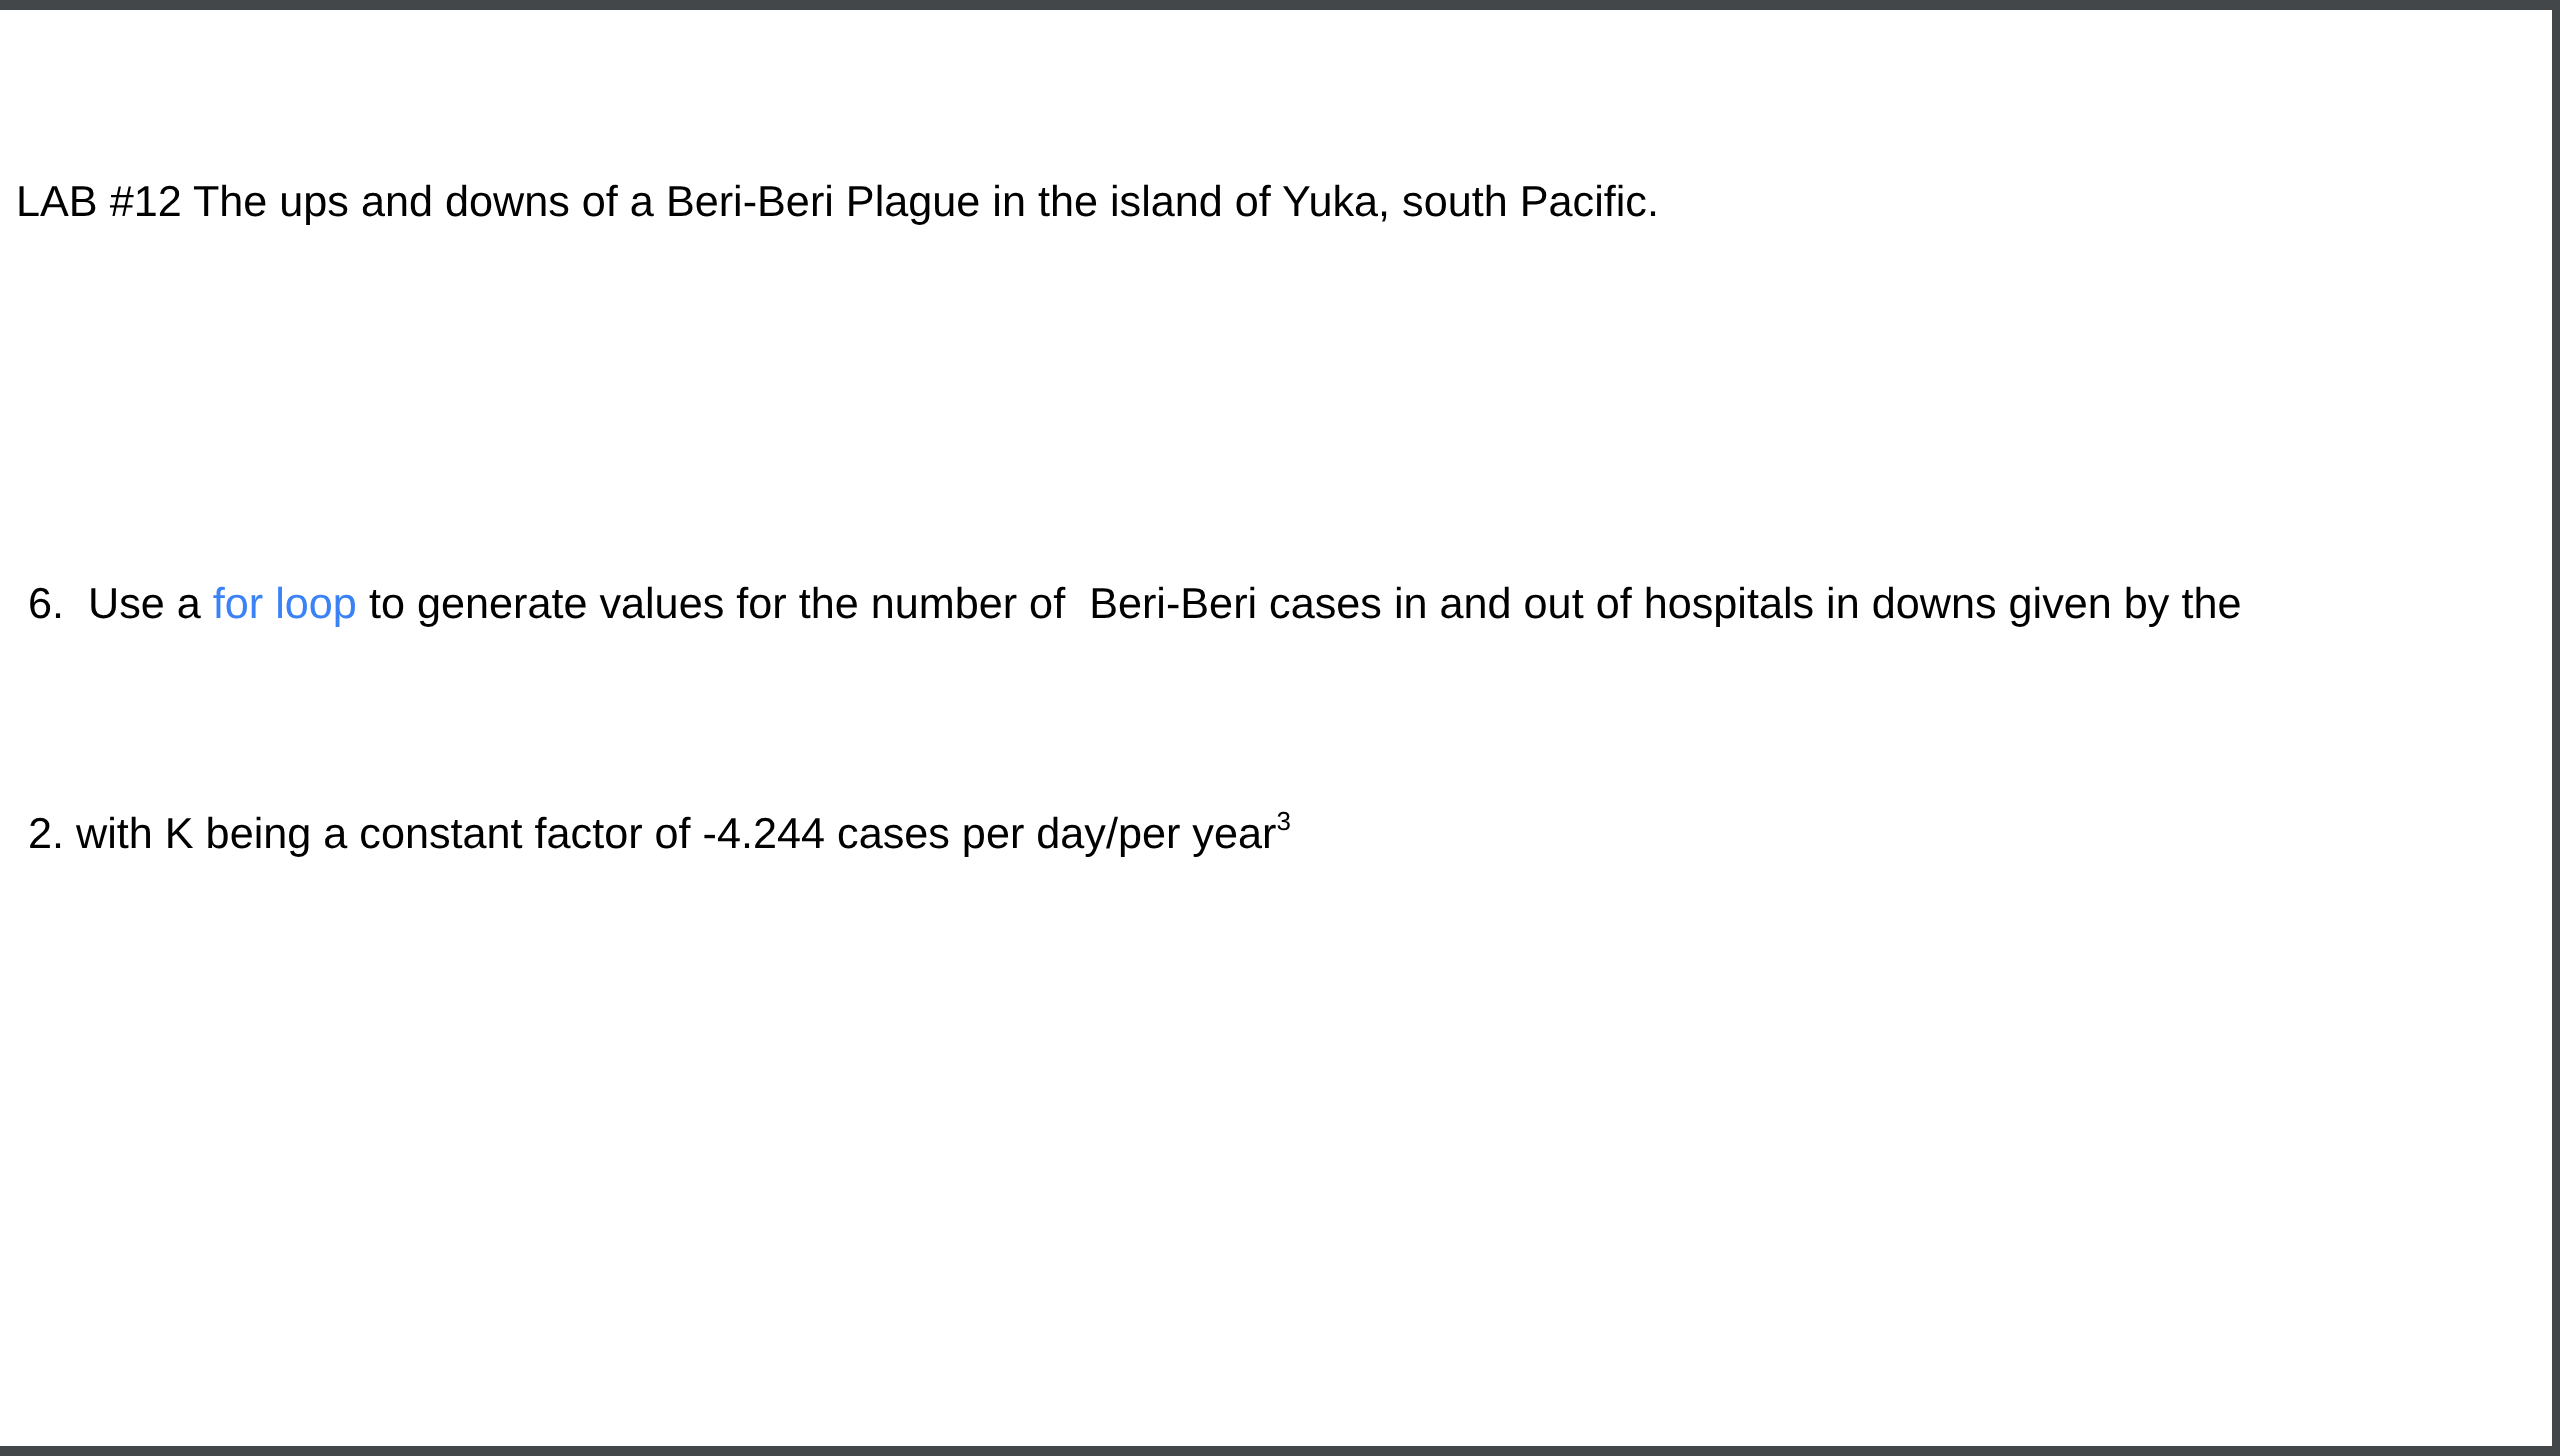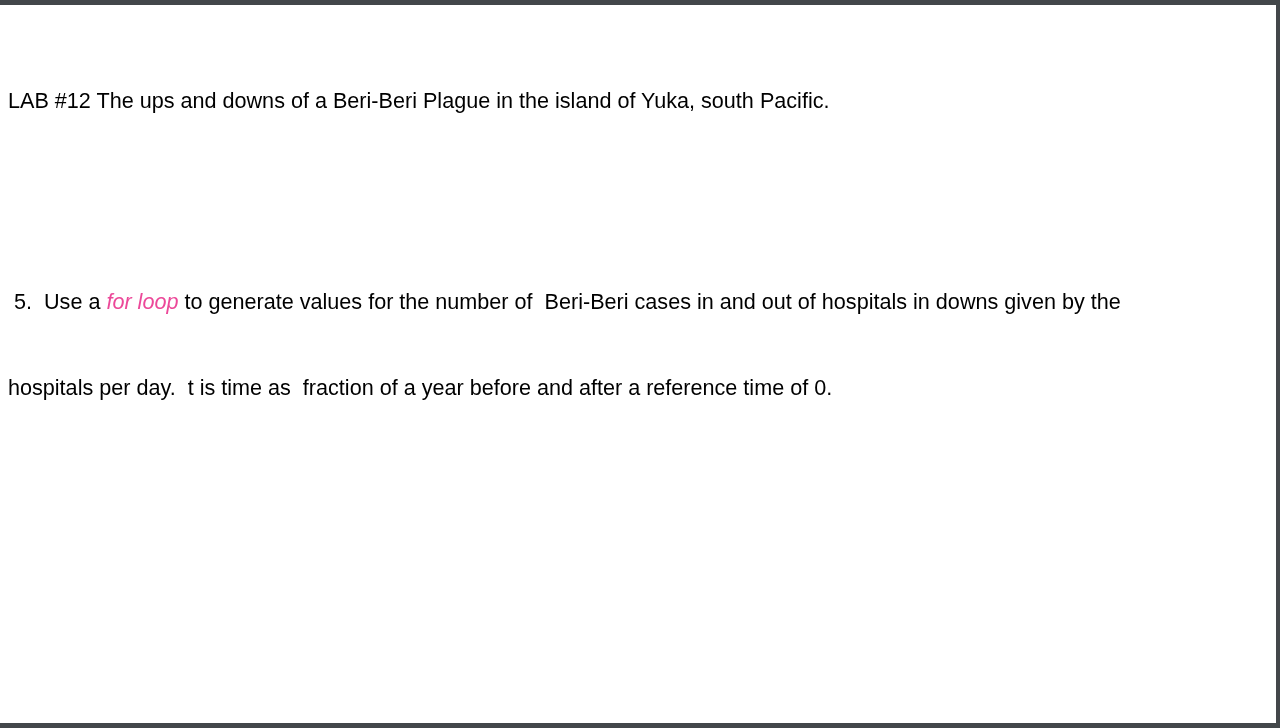--- a/index.html
+++ b/index.html
@@ -15,34 +15,34 @@
   }
   .doc {
     position: absolute; left: 8px; top: 24px;
     width: 1262px;
     font-size: 21.6px;
     line-height: 28.75px;
     color: #000000;
     white-space: pre-wrap;
   }
   .line { display: block; height: 28.75px; }
-  .red { color: #ec4899; font-style: italic; }
+  .red { color: #3b82f6; }
   sup { font-size: 13px; line-height: 0; position: relative; top: -1px; vertical-align: super; }
 </style>
 </head>
 <body>
 
 <div class="frame">
   <div class="doc">
     <span class="line">LAB #12 The ups and downs of a Beri-Beri Plague in the island of Yuka, south Pacific.</span>
     <span class="line"></span>
 
-    <span class="line"><span> 5.  Use a </span><span class="red">for loop</span><span> to generate values for the number of  Beri-Beri cases in and out of hospitals in downs given by the</span></span>
-    <span class="line">hospitals per day.  t is time as  fraction of a year before and after a reference time of 0.</span>
+    <span class="line"><span> 6.  Use a </span><span class="red">for loop</span><span> to generate values for the number of  Beri-Beri cases in and out of hospitals in downs given by the</span></span>
 
+    <span class="line"><span> 2. with K being a constant factor of -4.244 cases per day/per year</span><sup>3</sup></span>
 
     
     
 
     
 
     
     
 
     

